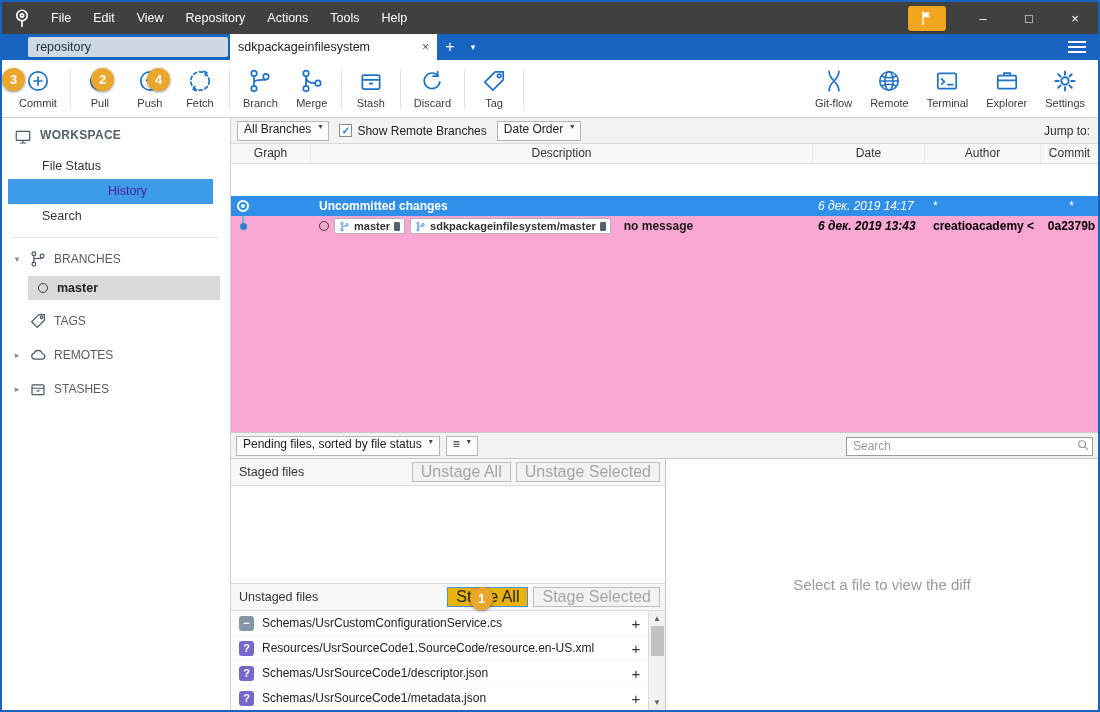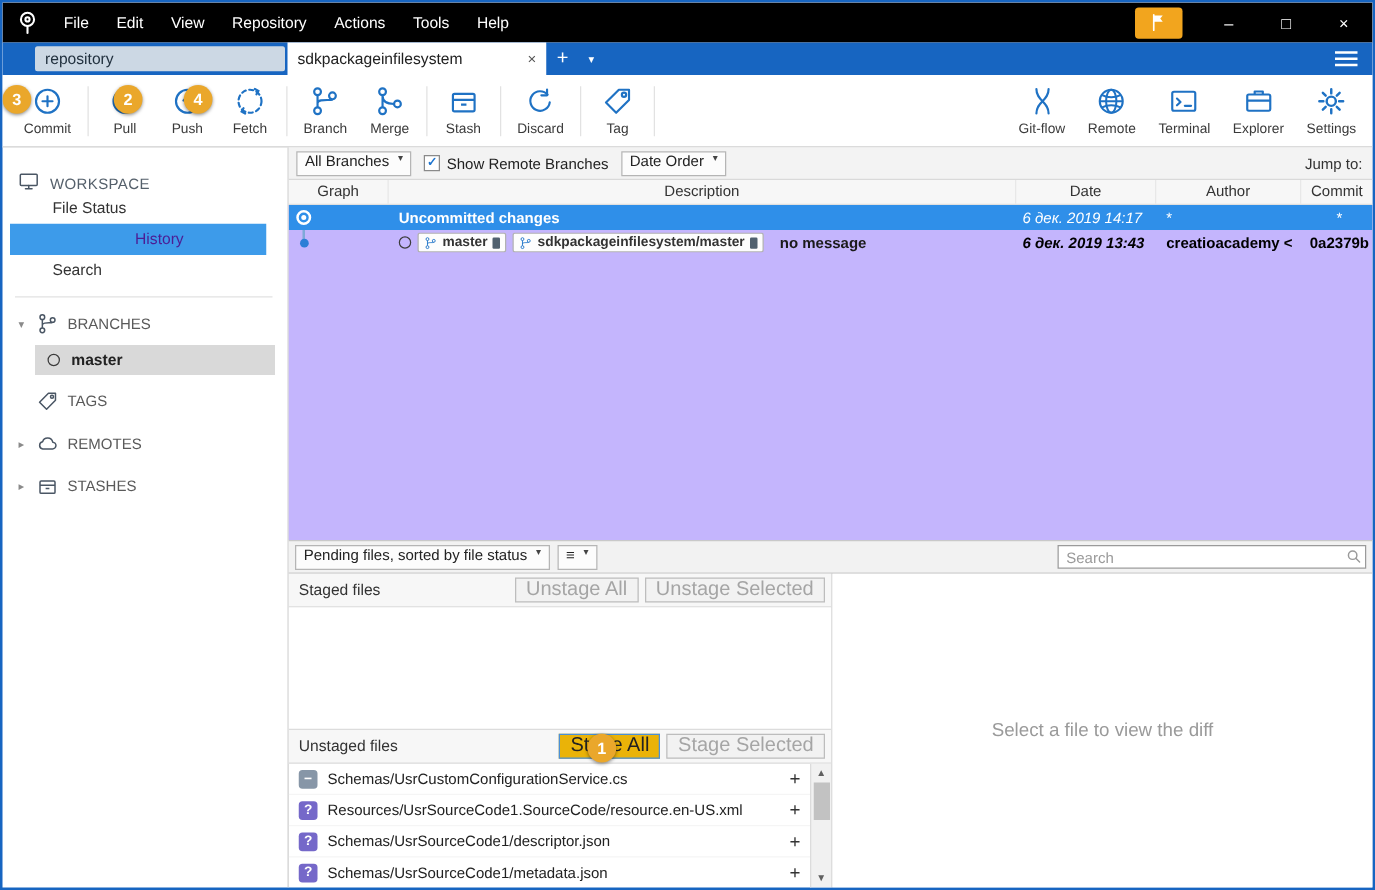--- a/index.html
+++ b/index.html
@@ -1,20 +1,20 @@
 <!DOCTYPE html>
 <html><head>
 <meta charset="utf-8">
 <style>
   * { margin:0; padding:0; box-sizing:border-box; }
   body { font-family:"Liberation Sans", sans-serif; background:#e8e8e8; }
   .window { position:relative; width:1100px; height:712px; border:2px solid #1765c1; background:#fff; overflow:hidden; }
 
   
-  .titlebar { height:32px; background:#000000; display:flex; align-items:center; color:#fff; }
+  .titlebar { height:32px; background:#404040; display:flex; align-items:center; color:#fff; }
   .app-icon { width:20px; height:20px; margin:0 8px 0 10px; }
   .menu-item { padding:0 11px; font-size:12.5px; line-height:32px; cursor:default; }
   .flag-btn { margin-left:auto; width:38px; height:25px; background:#f2a51e; border-radius:3px; display:flex; align-items:center; justify-content:center; box-shadow:0 1px 2px rgba(0,0,0,.3); }
   .flag-btn svg { width:16px; height:16px; }
   .win-controls { display:flex; margin-left:14px; }
   .win-btn { width:46px; height:32px; display:flex; align-items:center; justify-content:center; font-size:13px; }
 
   
   .tabbar { height:26px; background:#1765c1; display:flex; align-items:stretch; }
   .bookmark { align-self:center; margin-left:26px; width:200px; height:20px; background:#ccd8e4; color:#22313f; font-size:12.5px; line-height:20px; padding-left:8px; border-radius:2px; }
@@ -32,21 +32,21 @@
   .tb-icon { width:26px; height:26px; color:#1f72c4; }
   .tb-sep { width:1px; height:40px; background:#e2e2e2; margin:0 4px; }
   .tb-right { margin-left:auto; display:flex; margin-right:4px; }
 
   
   .callout { position:absolute; z-index:60; width:23px; height:23px; border-radius:50%; background:#eaa72b; color:#fff; font-weight:bold; font-size:13px; display:flex; align-items:center; justify-content:center; box-shadow:0 1px 3px rgba(0,0,0,.45); }
 
   
   .body { display:flex; height:592px; }
   .sidebar { width:229px; border-right:1px solid #d0d0d0; padding-top:10px; flex:none; }
-  .sb-head { display:flex; align-items:flex-end; gap:8px; padding-left:12px; height:26px; color:#55606b; font-size:12px; letter-spacing:.3px; }
+  .sb-head { display:flex; align-items:flex-start; gap:8px; padding-left:12px; height:26px; color:#55606b; font-size:12px; letter-spacing:.3px;font-weight:bold; }
   .sb-icon { width:18px; height:18px; color:#4a5664; flex:none; }
   .sb-chevron { width:10px; font-size:9px; color:#8a8a8a; text-align:center; flex:none; }
   .sb-item { height:25px; line-height:25px; padding-left:40px; font-size:12.5px; color:#333; }
   .sb-item.selected { background:#3d9bea; color:#4c1d95; margin:0 17px 0 6px; padding-left:34px;text-align:center; }
   .sb-divider { height:1px; background:#e2e2e2; margin:8px 12px 6px 10px; }
   .sb-section { display:flex; align-items:center; gap:7px; padding-left:10px; height:26px; margin-top:8px; color:#5a5a5a; font-size:12px; }
   .sb-master { margin:4px 10px 0 26px; height:24px; background:#d9d9d9; display:flex; align-items:center; gap:9px; padding-left:10px; }
   .circle-o { width:10px; height:10px; border:1.6px solid #3c3c3c; border-radius:50%; flex:none; }
   .sb-master .lbl { font-size:12.5px; font-weight:bold; color:#222; }
 
@@ -58,21 +58,21 @@
   .caret { font-size:8px; color:#444; }
   .chk-wrap { display:flex; align-items:center; gap:5px; color:#222; }
   .chk { width:13px; height:13px; border:1px solid #8a8a8a; background:#fff; font-size:10px; line-height:12px; text-align:center; color:#1d74cf; font-weight:bold; }
   .fb-spacer { flex:1; }
   .jumpto { color:#333; }
 
   
   .hist-grid { display:grid; grid-template-columns:80px 502px 112px 116px 1fr; }
   .hist-header { height:20px; background:#f7f7f7; border-bottom:1px solid #e0e0e0; }
   .hist-header .cell { font-size:12px; color:#333; text-align:center; line-height:19px; border-right:1px solid #e8e8e8; overflow:hidden; }
-  .hist-rows { flex:1; position:relative; background:#c4b5fd; overflow:hidden; }
+  .hist-rows { flex:1; position:relative; background:#f9a8d4; overflow:hidden;margin-top:32px; }
   .graph-line { position:absolute; left:11px; top:10px; width:2px; height:20px; background:#7fa9d8; }
   .hist-row { height:20px; align-items:center; font-size:12px; position:relative; }
   .row-sel { background:#2f8fe9; color:#fff; }
   .cell-graph { display:flex; align-items:center; }
   .node-ring { margin-left:6px; width:12px; height:12px; border:2px solid #fff; border-radius:50%; display:flex; align-items:center; justify-content:center; }
   .node-ring i { width:4px; height:4px; background:#fff; border-radius:50%; }
   .node-dot { margin-left:9px; width:7px; height:7px; background:#2d7fd6; border-radius:50%; }
   .cell-desc { padding-left:8px; display:flex; align-items:center; gap:5px; overflow:hidden; white-space:nowrap; }
   .bold { font-weight:bold; }
   .cell-date { padding-left:5px; white-space:nowrap;font-style:italic; }

